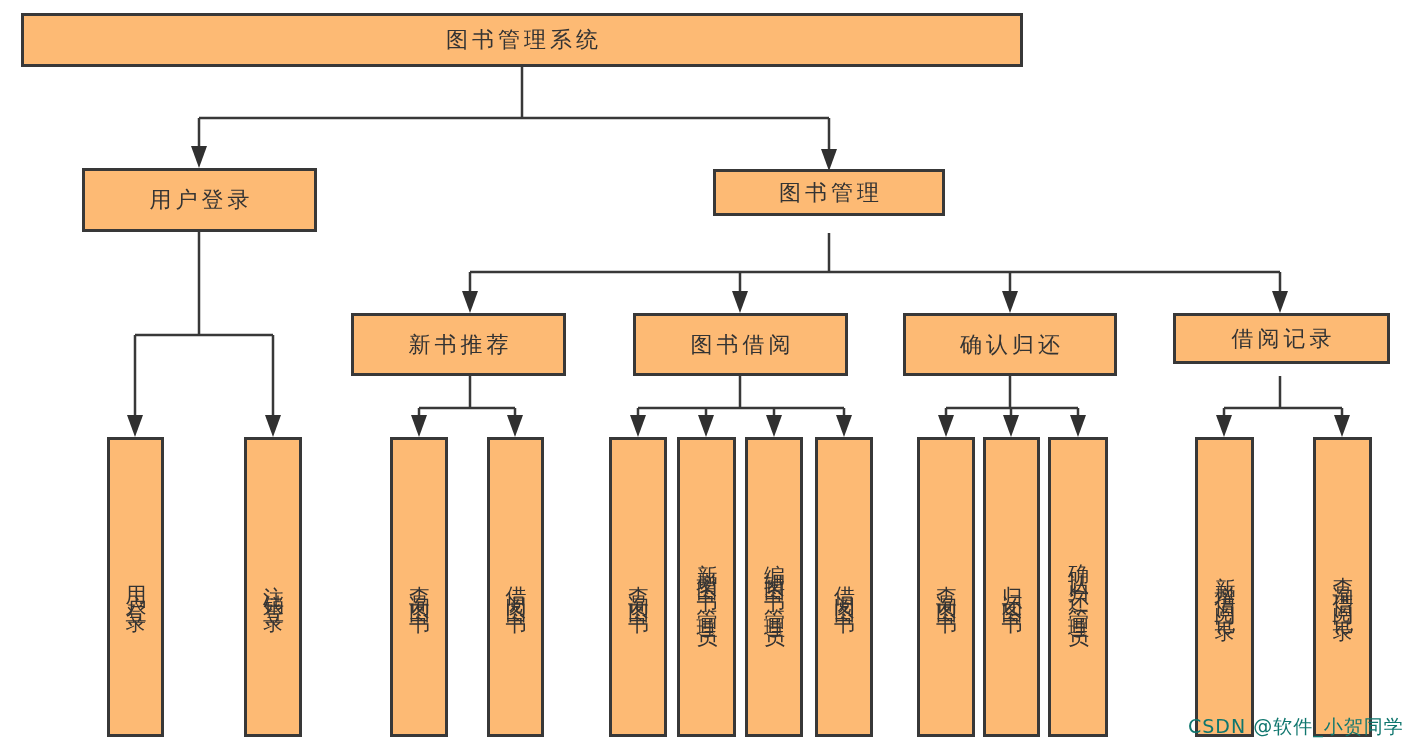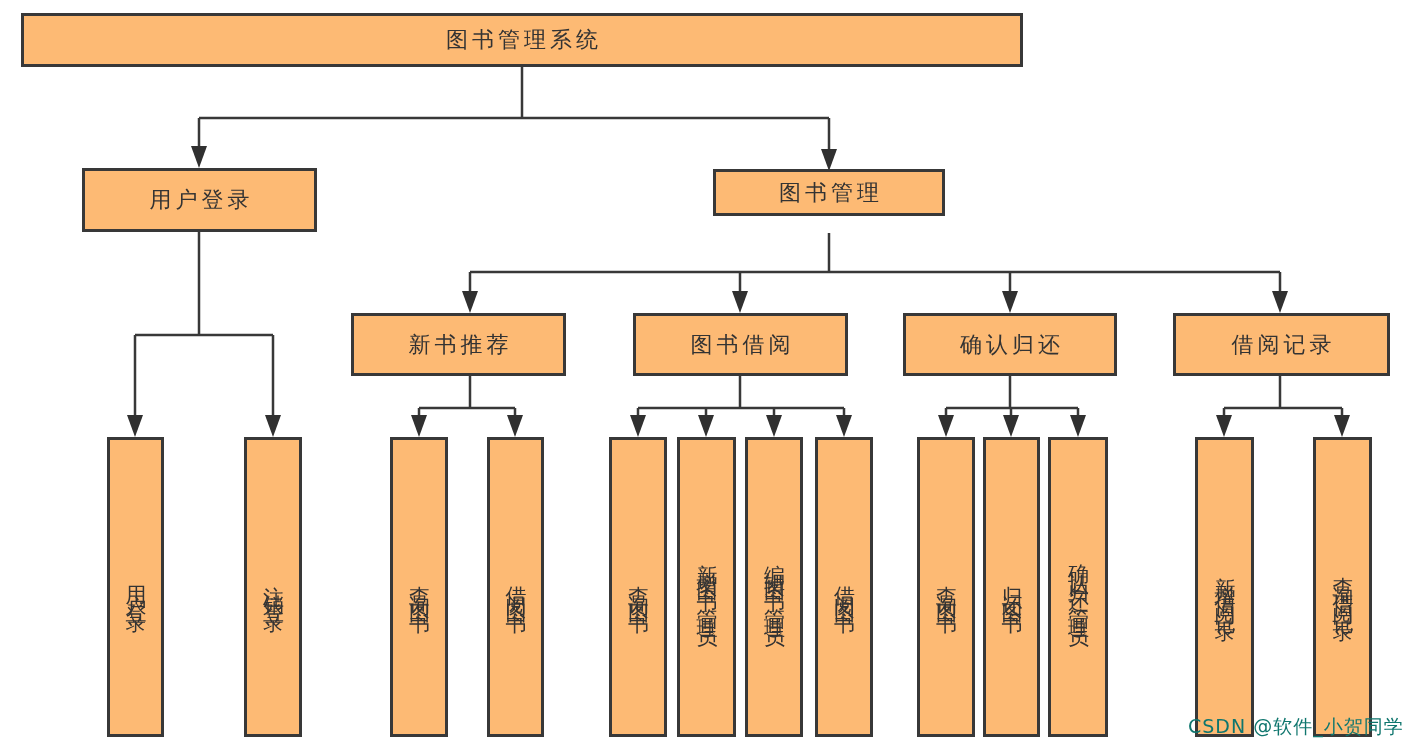--- a/index.html
+++ b/index.html
@@ -105,21 +105,21 @@
 
   <div class="box h" style="left:351px; top:313px; width:215px; height:63px;">
     <span>新书推荐</span>
   </div>
   <div class="box h" style="left:633px; top:313px; width:215px; height:63px;">
     <span>图书借阅</span>
   </div>
   <div class="box h" style="left:903px; top:313px; width:214px; height:63px;">
     <span>确认归还</span>
   </div>
-  <div class="box h" style="left:1173px; top:313px; width:217px; height:63px;">
+  <div class="box h" style="left:1173px; top:313px; width:217px; height:51px;">
     <span>借阅记录</span>
   </div>
 
   <div class="box v" style="left:107px; top:437px; width:57px; height:300px;">
     <span>用户登录</span>
   </div>
   <div class="box v" style="left:244px; top:437px; width:58px; height:300px;">
     <span>注销登录</span>
   </div>
 

